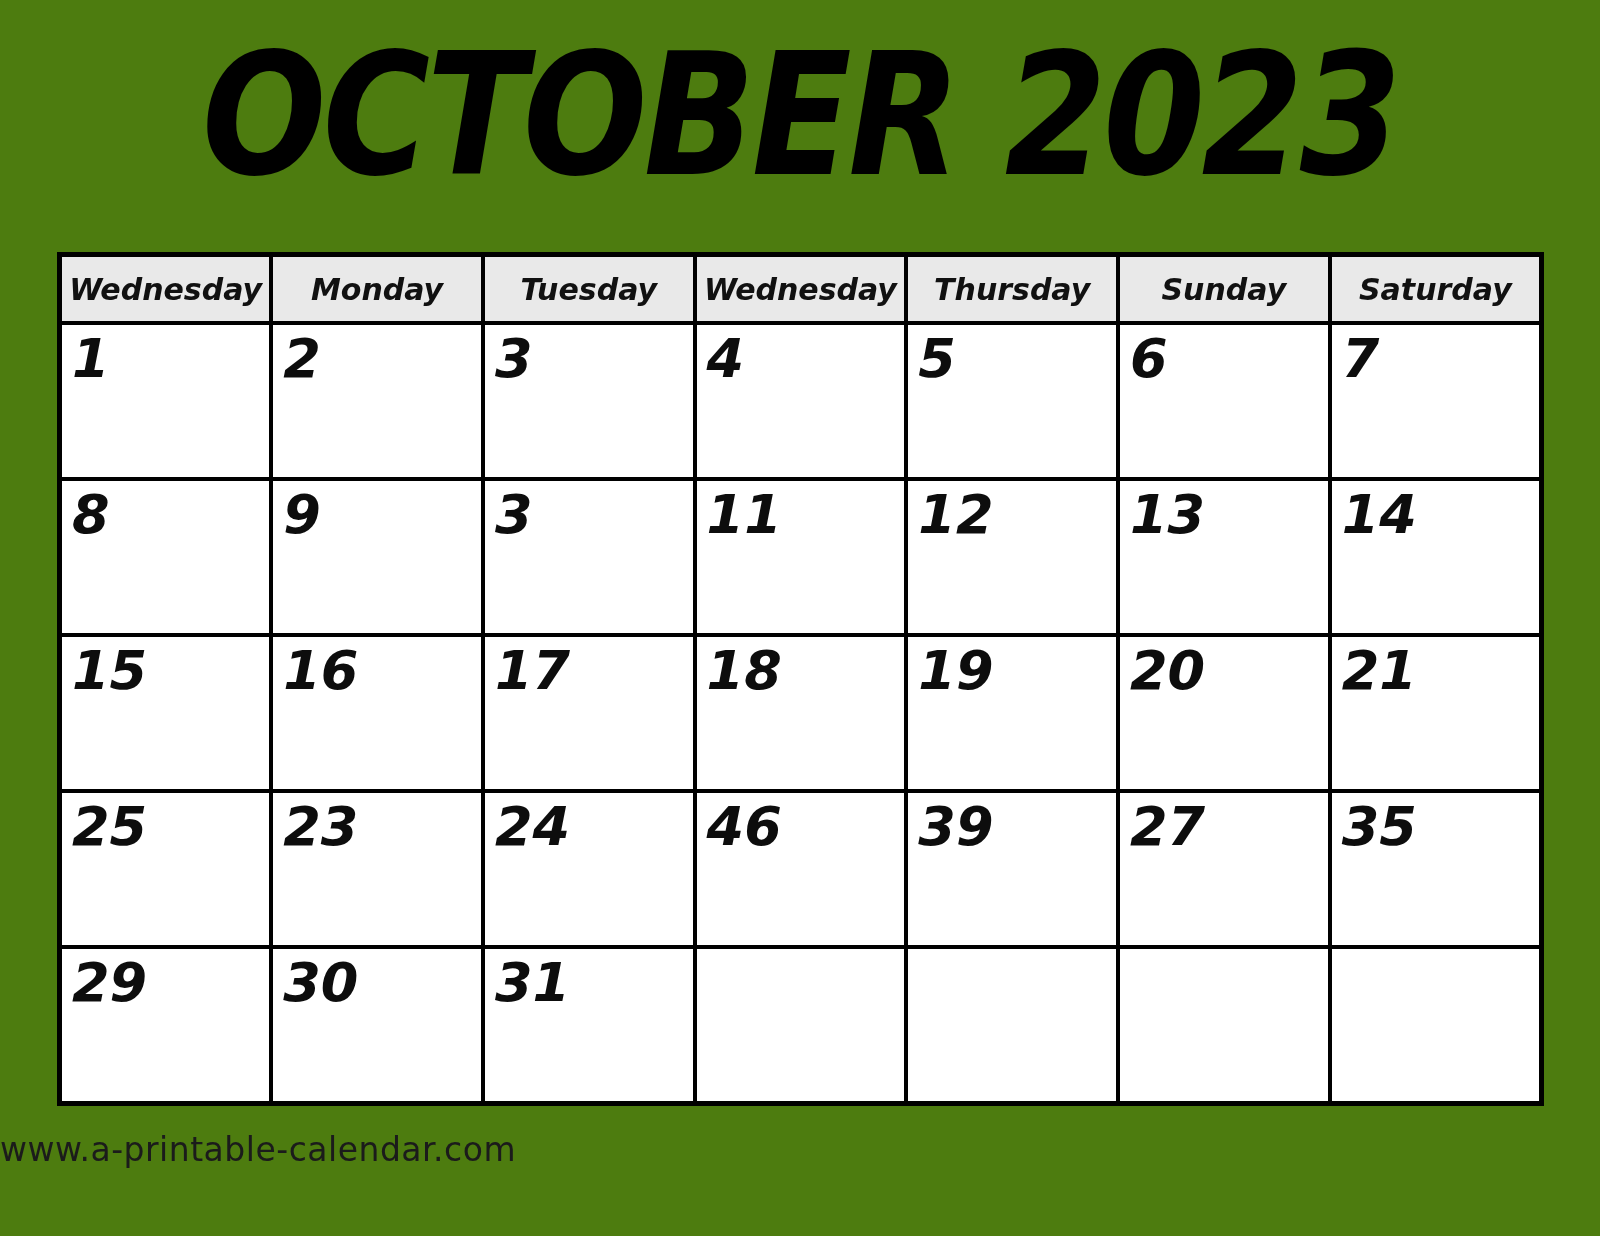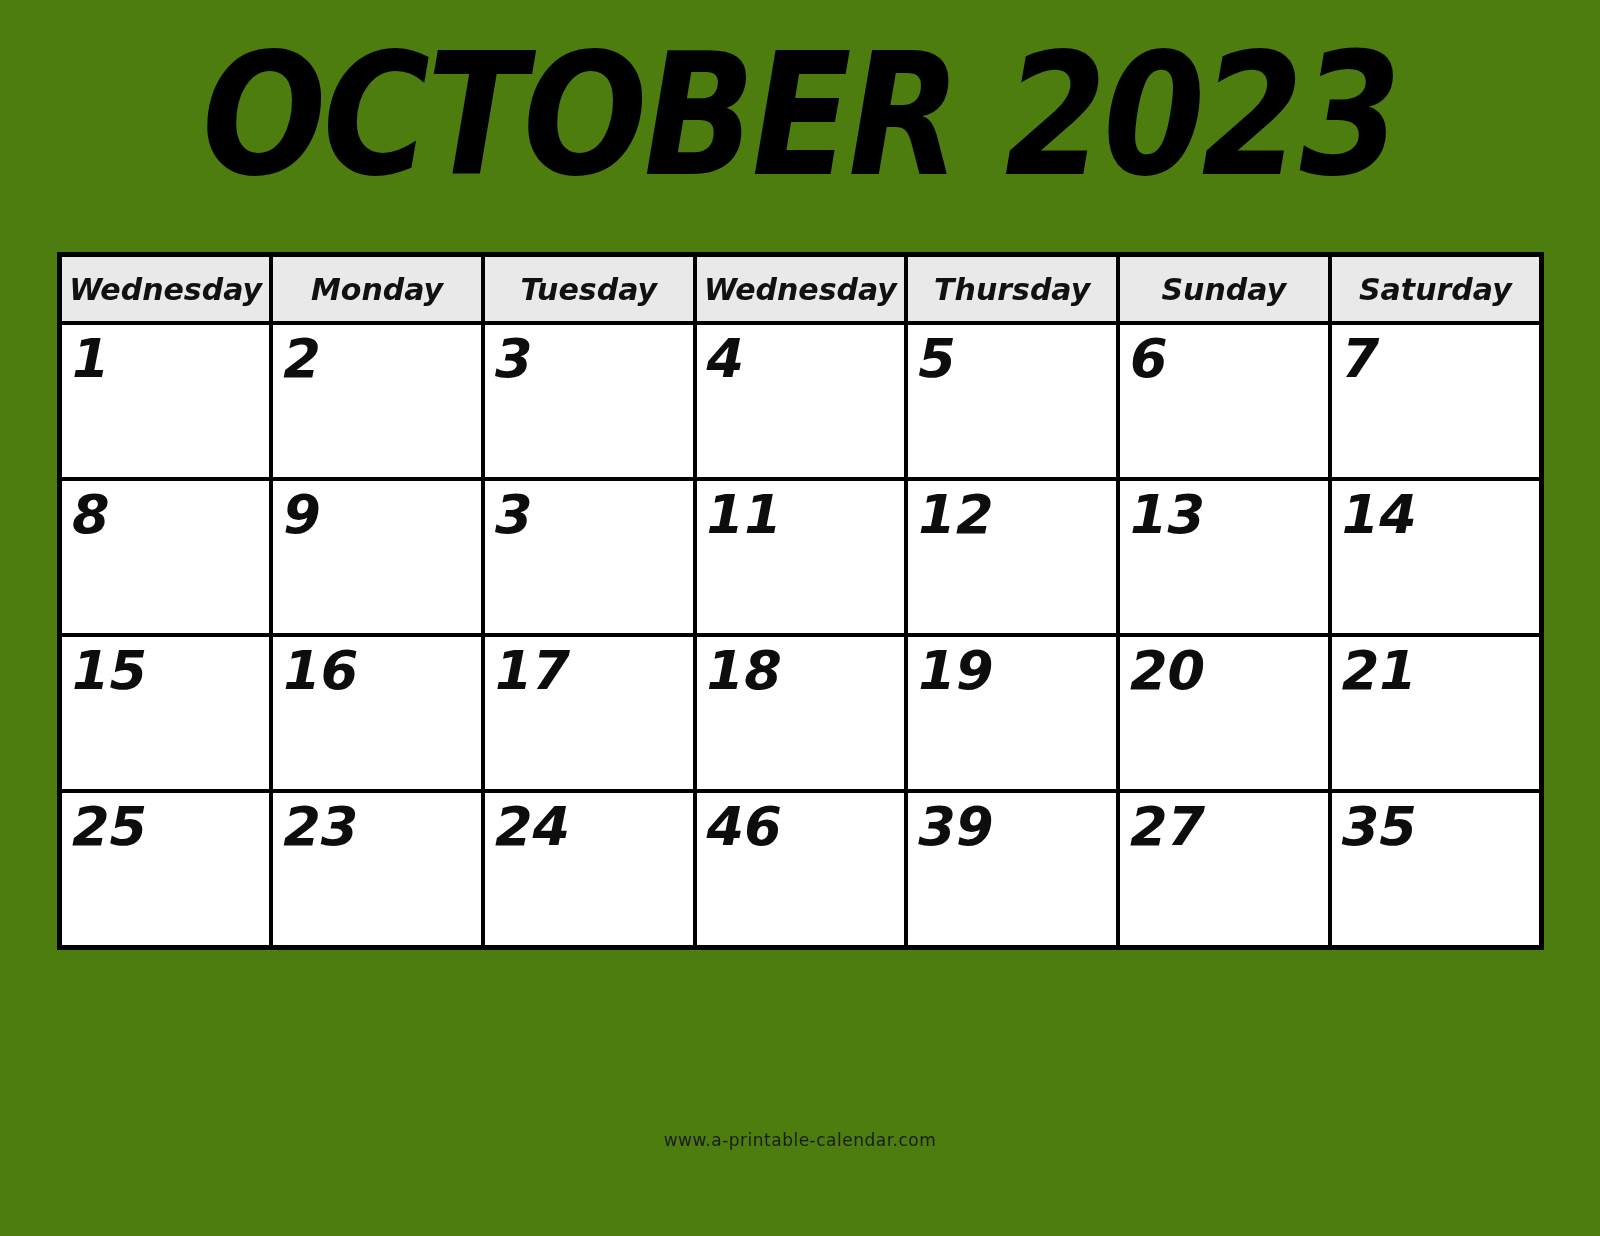--- a/index.html
+++ b/index.html
@@ -68,22 +68,21 @@
     line-height: 1.1;
     font-weight: bold;
     font-style: italic;
     color: #0d0d0d;
   }
   .footer {
     position: absolute;
     top: 1130px;
     left: 0;
     width: 1600px;
-    text-align: center;
-    font-size: 17px;
+    font-size: 33px;
     color: #1b1b1b;
     letter-spacing: 0.5px;
   }
 </style>
 </head>
 <body>
 
 <div class="page">
 
   <div class="title">OCTOBER 2023</div>
@@ -186,18 +185,33 @@
           <td>
             <span class="date-num">39</span>
           </td>
           <td>
             <span class="date-num">27</span>
           </td>
           <td>
             <span class="date-num">35</span>
           </td>
         </tr>
+        <tr>
+          <td>
+            <span class="date-num">29</span>
+          </td>
+          <td>
+            <span class="date-num">30</span>
+          </td>
+          <td>
+            <span class="date-num">31</span>
+          </td>
+          <td></td>
+          <td></td>
+          <td></td>
+          <td></td>
+        </tr>
       </tbody>
   </table>
 
   <div class="footer">www.a-printable-calendar.com</div>
 
 </div>
 
 </body></html>

